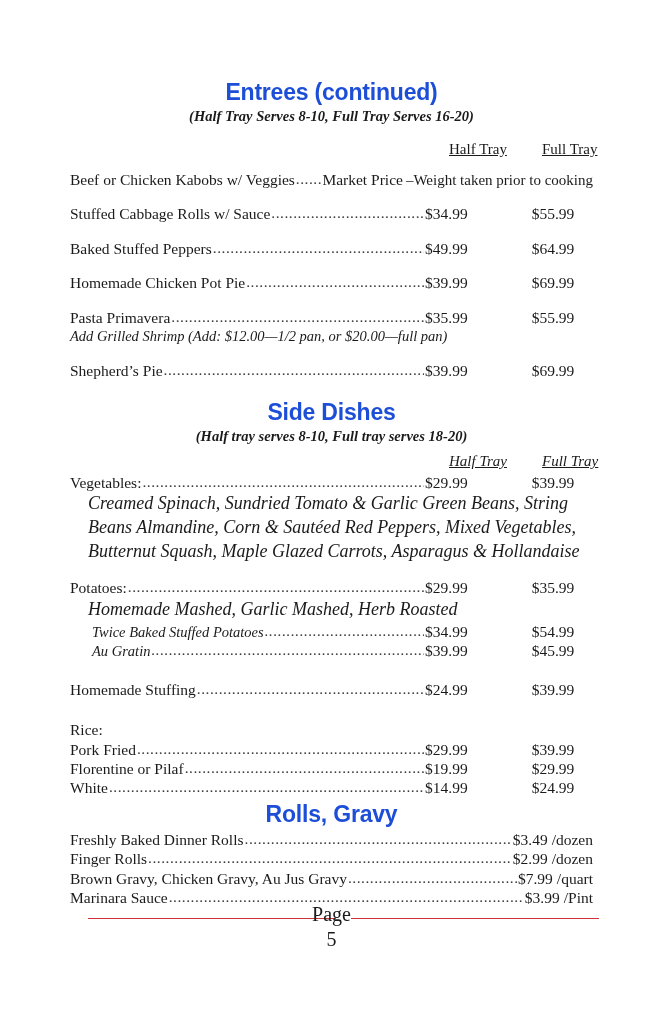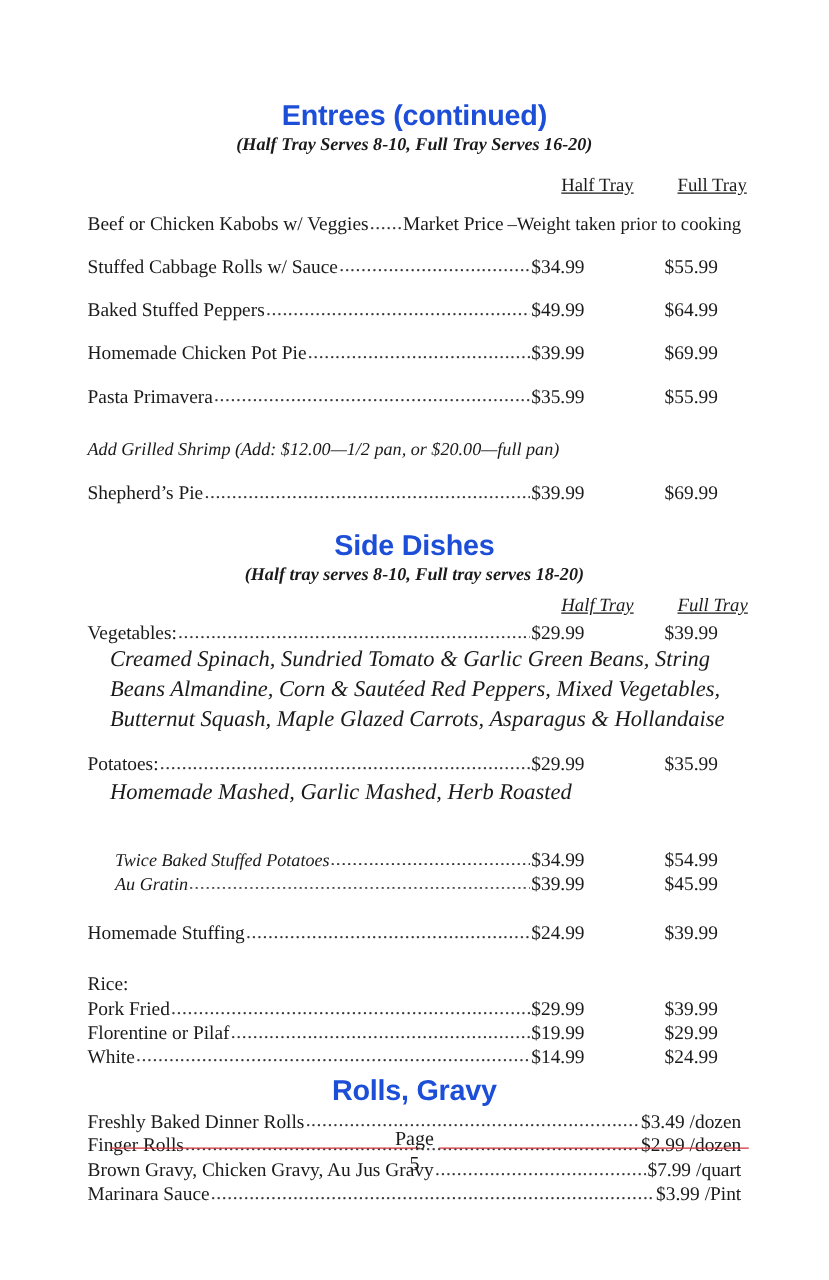--- a/index.html
+++ b/index.html
@@ -106,21 +106,20 @@
 
   .note-small {
     font-size: 15px;
     margin-left: 3px;
   }
 
   .sub-italic {
     font-style: italic;
     font-size: 14.5px;
     line-height: 1.3;
-    margin-top: 24px;
   }
   .indent-2 { padding-left: 22px; }
 
   .desc-block {
     font-style: italic;
     font-size: 18px;
     line-height: 1.32;
     padding-left: 18px;
     white-space: normal;
   }
@@ -139,21 +138,21 @@
     height: 0;
     border-top: 1.3px solid #d0333a;
   }
   .footer-rule.left  { left: 88px;  width: 248px; }
   .footer-rule.right { right: 64px; width: 248px; }
   .footer-text {
     position: absolute;
     left: 0; right: 0;
     top: 0;
     text-align: center;
-    font-size: 16px;
+    font-size: 20px;
     line-height: 1.25;
   }
   .footer-text .pg-num { display: block; }
 </style>
 </head>
 <body>
 
 <div class="page">
 
   <div style="height:80px"></div>
@@ -246,21 +245,21 @@
   <div class="spacer-md"></div>
 
   <div class="row">
     <span class="name">Potatoes:</span>
     <span class="leader"></span>
     <span class="price-half">$29.99</span>
     <span class="price-full">$35.99</span>
   </div>
   <div class="desc-block">Homemade Mashed, Garlic Mashed, Herb Roasted</div>
 
-  <div class="row indent-2" style="font-style:italic; font-size:14.5px;margin-top:33px;">
+  <div class="row indent-2" style="font-style:italic; font-size:14.5px;">
     <span class="name">Twice Baked Stuffed Potatoes</span>
     <span class="leader"></span>
     <span class="price-half" style="font-style:normal;font-size:15.5px">$34.99</span>
     <span class="price-full" style="font-style:normal;font-size:15.5px">$54.99</span>
   </div>
 
   <div class="row indent-2" style="font-style:italic; font-size:14.5px;">
     <span class="name">Au Gratin</span>
     <span class="leader"></span>
     <span class="price-half" style="font-style:normal;font-size:15.5px">$39.99</span>

